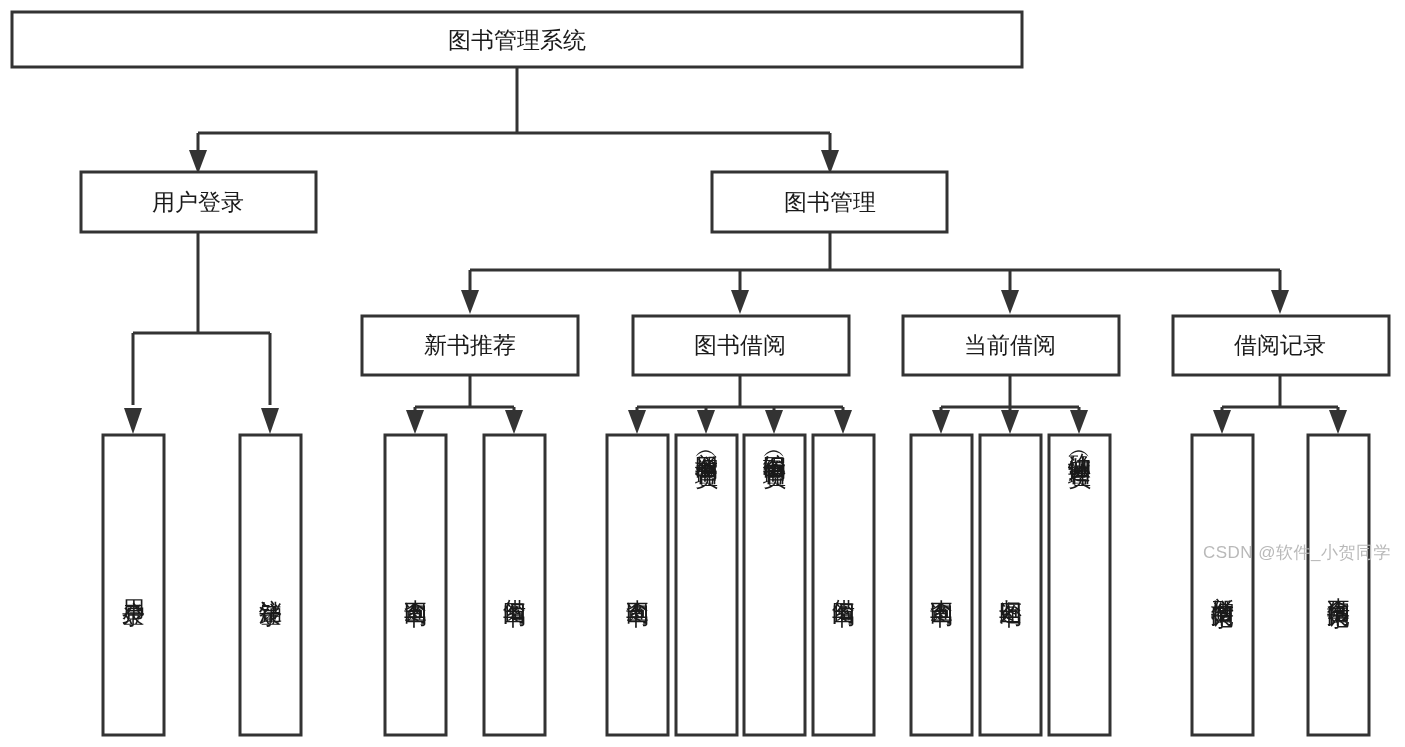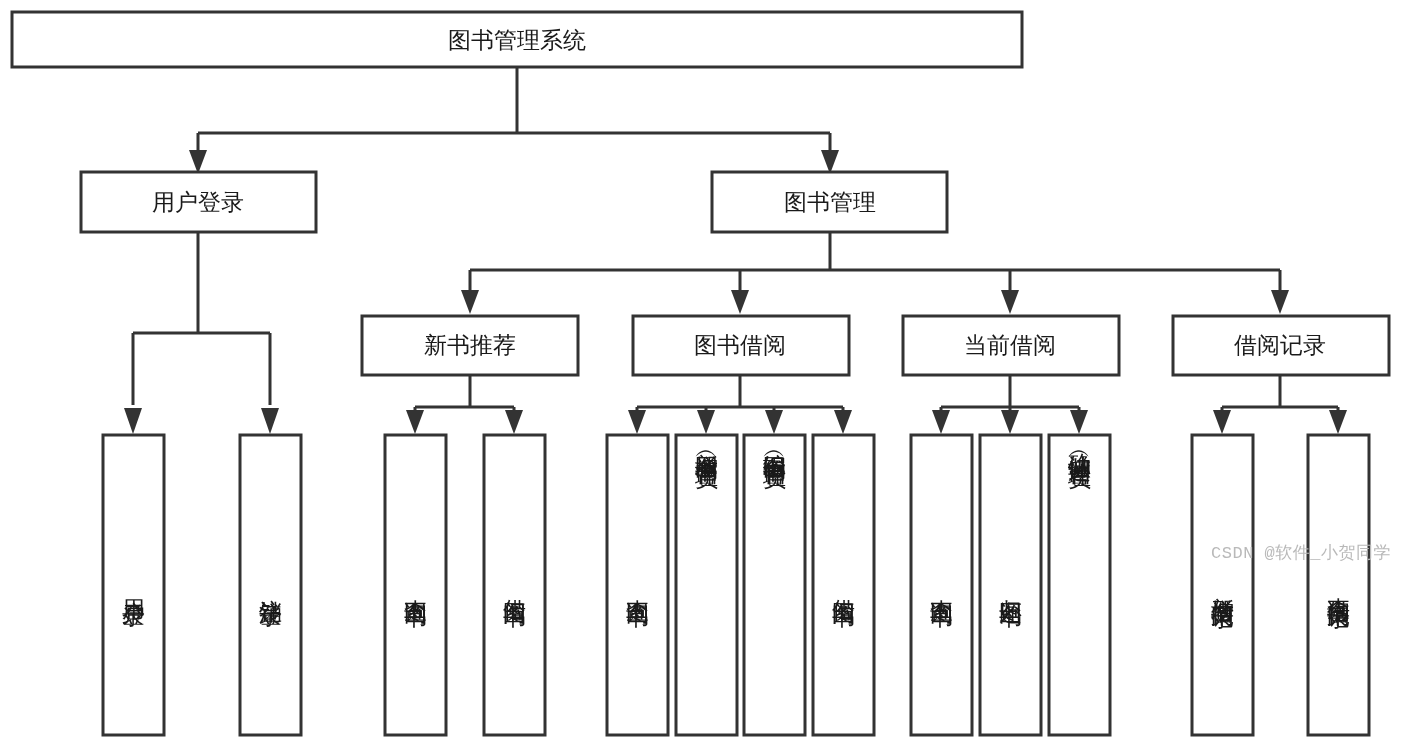--- a/index.html
+++ b/index.html
@@ -63,21 +63,21 @@
     line-height: 1.18;
     color: #1a1a1a;
     letter-spacing: 2px;
     white-space: nowrap;
     text-align: center;
   }
   .watermark {
     position: absolute;
     right: 14px;
     bottom: 6px;
-    font-family: Liberation Mono, monospace;
+    font-family: Liberation Sans, sans-serif;
     font-size: 17px;
     color: #b9b9b9;
     letter-spacing: 0.5px;
     white-space: nowrap;
   }
 </style>
 </head>
 <body>
 
 <div id="diagram-root">

